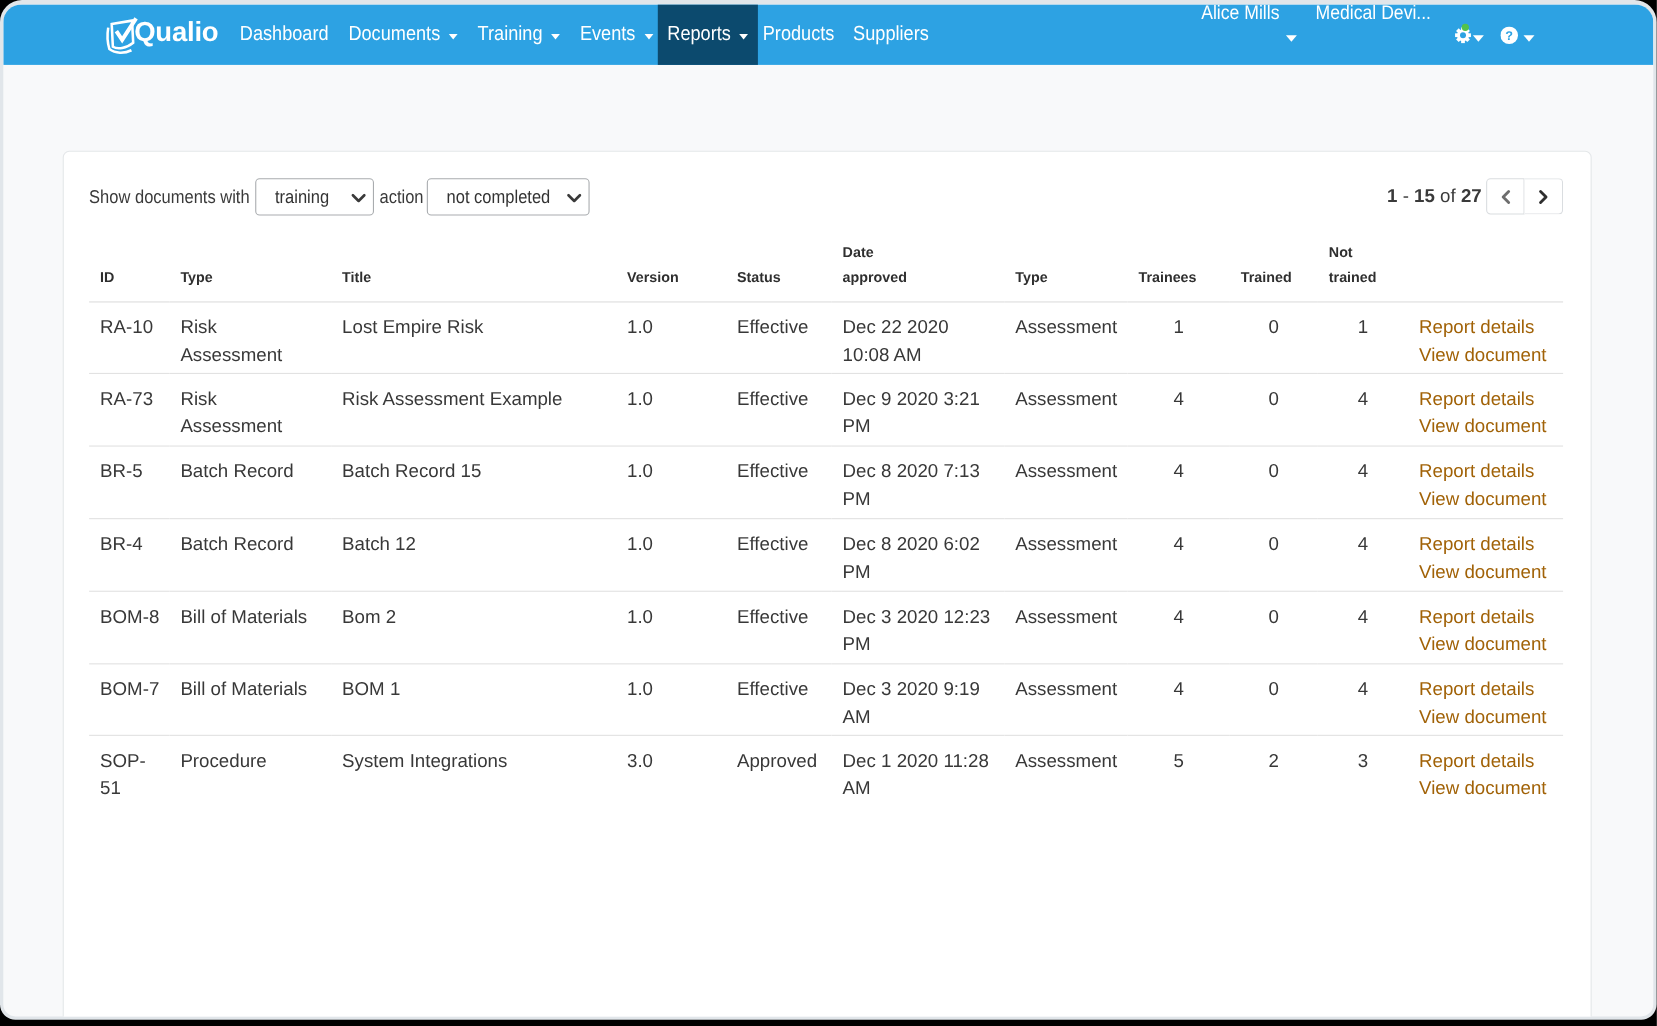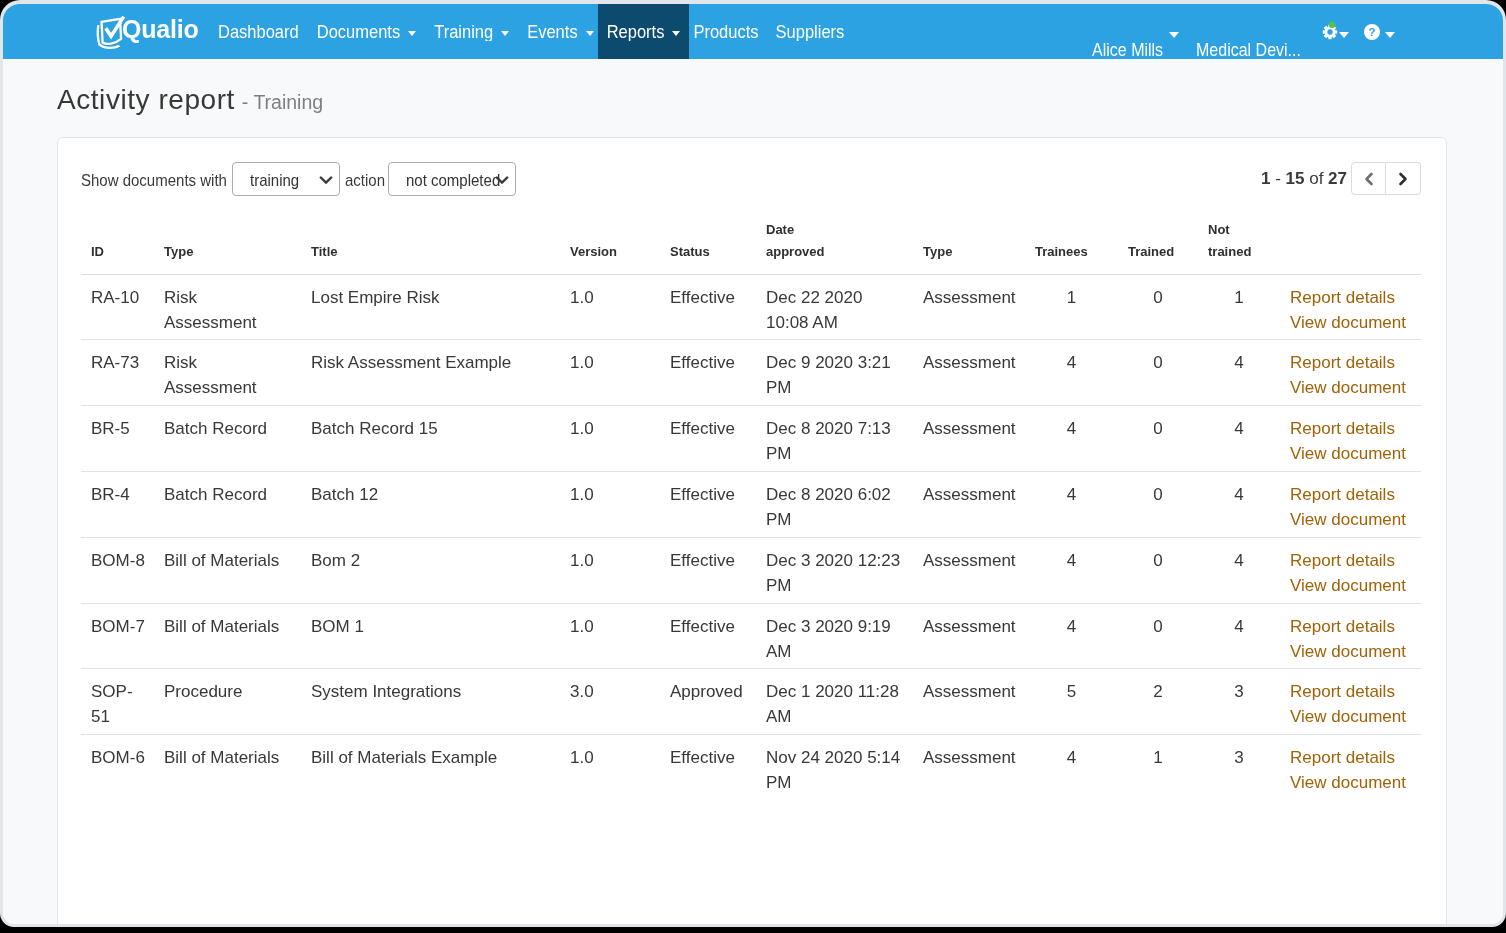--- a/index.html
+++ b/index.html
@@ -13,21 +13,21 @@
 }
 #nav { position:relative; height:55px; background:#2da2e3; color:#fff; }
 #logo { position:absolute; left:91px; top:0; height:55px; display:flex; align-items:center; }
 #logo svg { margin-top:2px; }
 #logo .word { font-size:25px; font-weight:bold; letter-spacing:-0.2px; margin-left:-4px; position:relative; top:-2px; }
 .navitems { position:absolute; left:206px; top:0; height:55px; display:flex; align-items:stretch; }
 .nvi { display:flex; align-items:center; padding:0 9px; font-size:16.5px; white-space:nowrap; }
 .nvi i, .nr i, .fl i, i.fl { font-style:normal; display:inline-block; transform:scaleY(1.12); transform-origin:50% 52%; }
 .nvi.active { background:#0c4a6e; }
 .caret { display:inline-block; width:0; height:0; border-left:4.4px solid transparent; border-right:4.4px solid transparent; border-top:5.2px solid #fff; margin-left:8px; position:relative; top:2px; }
-.nr { position:absolute; top:0; height:55px; display:flex; align-items:flex-end; font-size:16px; white-space:nowrap; }
+.nr { position:absolute; top:0; height:55px; display:flex; align-items:flex-start; font-size:16px; white-space:nowrap; }
 .ncaret { position:absolute; top:27.5px; width:0; height:0; border-left:5px solid transparent; border-right:5px solid transparent; border-top:6px solid #fff; }
 #title { position:absolute; left:54px; top:80px; white-space:nowrap; }
 #title .h1 { font-size:28px; color:#383838; letter-spacing:0.55px; }
 #title .sub { font-size:19.5px; color:#7b8084; margin-left:7px; }
 #card { position:absolute; left:54px; top:133px; width:1390px; height:1200px; background:#fff; border:1px solid #e4e7e9; border-radius:6px; }
 #filter { position:absolute; left:0; top:24px; height:34px; width:700px; font-size:15px; color:#3a3a3a; }
 #filter .fl { position:absolute; top:0; height:34px; display:flex; align-items:center; }
 .sel { position:relative; height:34px; border:1px solid #a9acaf; border-radius:4px; background:#fff; display:flex; align-items:center; padding:0 0 0 17px; font-size:15px; color:#333; white-space:nowrap; }
 .sel svg { position:absolute; right:6px; top:13px; }
 #pager { position:absolute; right:25px; top:24px; height:33px; display:flex; align-items:center; }
@@ -111,36 +111,35 @@
       <circle cx="10" cy="12" r="2.7" fill="#2da2e3"></circle>
       <circle cx="12.1" cy="4.8" r="3.3" fill="#52c24a"></circle>
     </svg>
     <span class="ncaret" style="left:1336px;"></span>
     <svg style="position:absolute;left:1361px;top:20px;" width="16" height="16" viewBox="0 0 16 16">
       <circle cx="8" cy="8" r="8" fill="#fff"></circle>
       <text x="8" y="12.2" font-size="11.5" font-weight="bold" fill="#2da2e3" text-anchor="middle">?</text>
     </svg>
     <span class="ncaret" style="left:1382px;"></span>
   </div>
-  <div id="title"><span class="h1">Activity report</span><span class="sub">- Training</span></div>
   <div id="card">
     <div id="filter">
       <span class="fl" style="left:23px;">
           <i>Show documents with</i>
         </span>
       <div class="fl sel" style="left:174px;width:108px;">
           <i>training</i>
         <svg width="14" height="9" viewBox="0 0 14 9">
             <path d="M1.8 1.5 L7 6.7 L12.2 1.5" fill="none" stroke="#3a3a3a" stroke-width="2.4" stroke-linecap="round" stroke-linejoin="round"></path>
           </svg>
       </div>
       <span class="fl" style="left:287px;">
           <i>action</i>
         </span>
-      <div class="fl sel" style="left:330px;width:128px;">
+      <div class="fl sel" style="left:330px;width:148px;">
           <i>not completed</i>
         <svg width="14" height="9" viewBox="0 0 14 9">
             <path d="M1.8 1.5 L7 6.7 L12.2 1.5" fill="none" stroke="#3a3a3a" stroke-width="2.4" stroke-linecap="round" stroke-linejoin="round"></path>
           </svg>
       </div>
     </div>
     <div id="pager">
       <span class="count"><b>1</b> - <b>15</b> of <b>27</b></span>
       <div class="pbtns">
         <div class="pbtn l">
@@ -290,32 +289,16 @@
             <td>Dec 1 2020 11:28<br>AM</td>
             <td>Assessment</td>
         <td class="c">5</td>
             <td class="c">2</td>
             <td class="c">3</td>
         <td class="links">
               <a>Report details</a>
               <a>View document</a>
             </td>
       </tr>
-      <tr>
-        <td>BOM-6</td>
-            <td>Bill of Materials</td>
-            <td>Bill of Materials Example</td>
-            <td>1.0</td>
-            <td>Effective</td>
-            <td>Nov 24 2020 5:14<br>PM</td>
-            <td>Assessment</td>
-        <td class="c">4</td>
-            <td class="c">1</td>
-            <td class="c">3</td>
-        <td class="links">
-              <a>Report details</a>
-              <a>View document</a>
-            </td>
-      </tr>
       </tbody>
     </table>
   </div>
 </div>
 
 </body></html>

